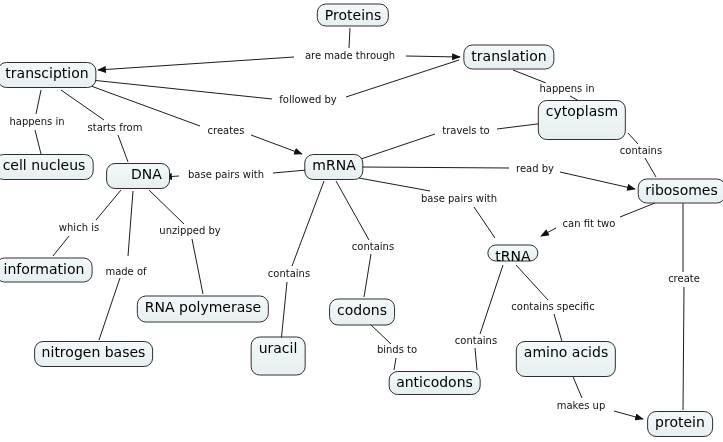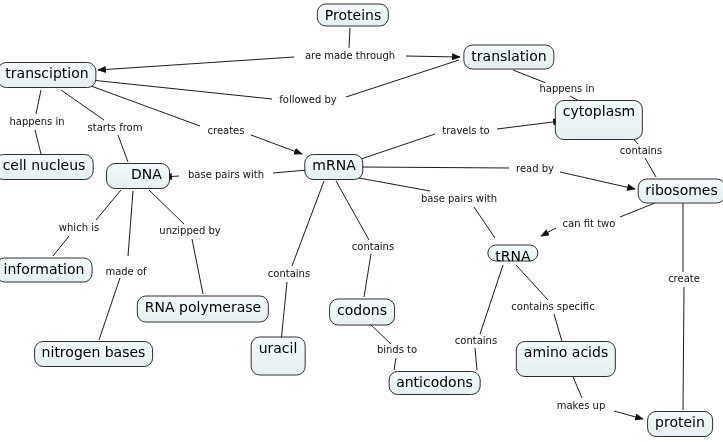--- a/index.html
+++ b/index.html
@@ -117,21 +117,21 @@
       <div class="edge-label" style="left: 397px; top: 350px;">binds to</div>
       <div class="edge-label" style="left: 581px; top: 406px;">makes up</div>
     </div>
   <div id="nodes">
       <div class="node" style="left: 353px; top: 14.5px; min-width: 50px; height: 23px;">Proteins</div>
       <div class="node" style="left: 509px; top: 56.5px; min-width: 68px; height: 25px;">translation</div>
       <div class="node" style="left: 47px; top: 75px; min-width: 72px; height: 26px;">transciption</div>
       <div class="node" style="left: 44px; top: 167px; min-width: 70px; height: 26px;">cell nucleus</div>
       <div class="node" style="left: 138px; top: 176px; min-width: 28px; height: 26px; padding-left: 24px;">DNA</div>
       <div class="node" style="left: 334px; top: 167px; min-width: 38px; height: 26px;">mRNA</div>
-      <div class="node" style="left: 599px; top: 119.5px; min-width: 63px; height: 40px;">cytoplasm</div>
+      <div class="node" style="left: 582px; top: 119.5px; min-width: 63px; height: 40px;">cytoplasm</div>
       <div class="node" style="left: 681.5px; top: 190.5px; min-width: 65px; height: 25px;">ribosomes</div>
       <div class="node" style="left: 513px; top: 252.5px; min-width: 32px; height: 17px;">tRNA</div>
       <div class="node" style="left: 44px; top: 269.5px; min-width: 70px; height: 25px;">information</div>
       <div class="node" style="left: 203px; top: 308.5px; min-width: 100px; height: 27px;">RNA polymerase</div>
       <div class="node" style="left: 93.5px; top: 354px; min-width: 89px; height: 26px;">nitrogen bases</div>
       <div class="node" style="left: 278px; top: 356px; min-width: 34px; height: 39px;">uracil</div>
       <div class="node" style="left: 362px; top: 311.5px; min-width: 44px; height: 27px;">codons</div>
       <div class="node" style="left: 434.5px; top: 383px; min-width: 67px; height: 24px;">anticodons</div>
       <div class="node" style="left: 566px; top: 359px; min-width: 72px; height: 36px;">amino acids</div>
       <div class="node" style="left: 680px; top: 424px; min-width: 46px; height: 26px;">protein</div>

